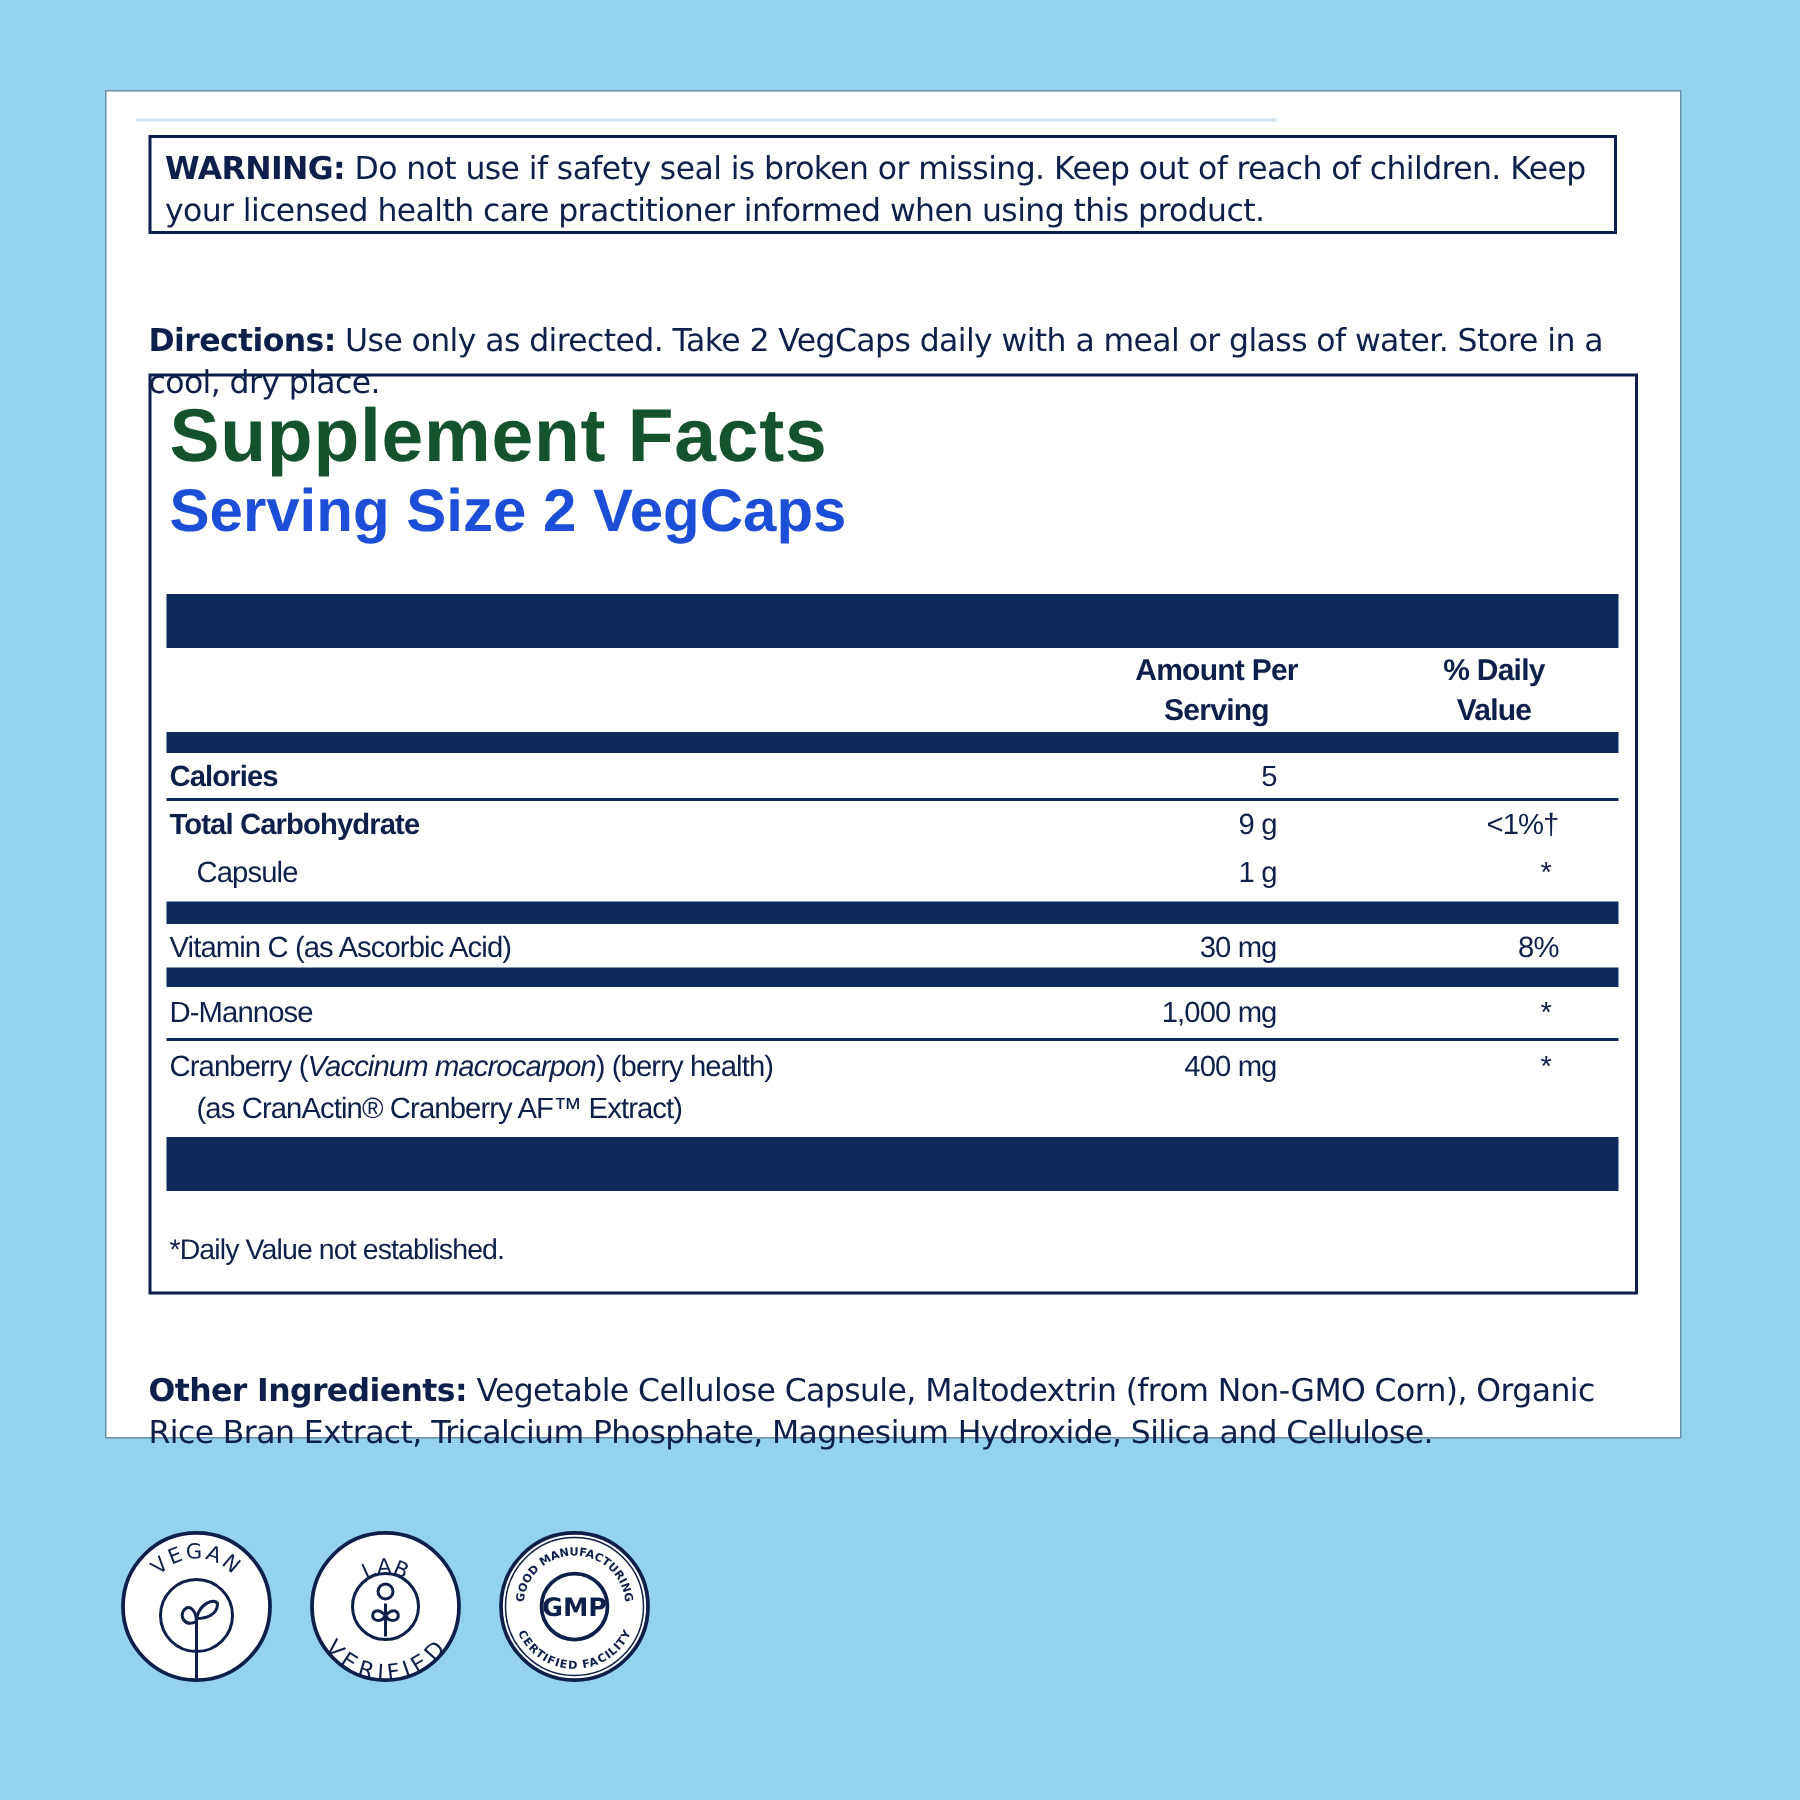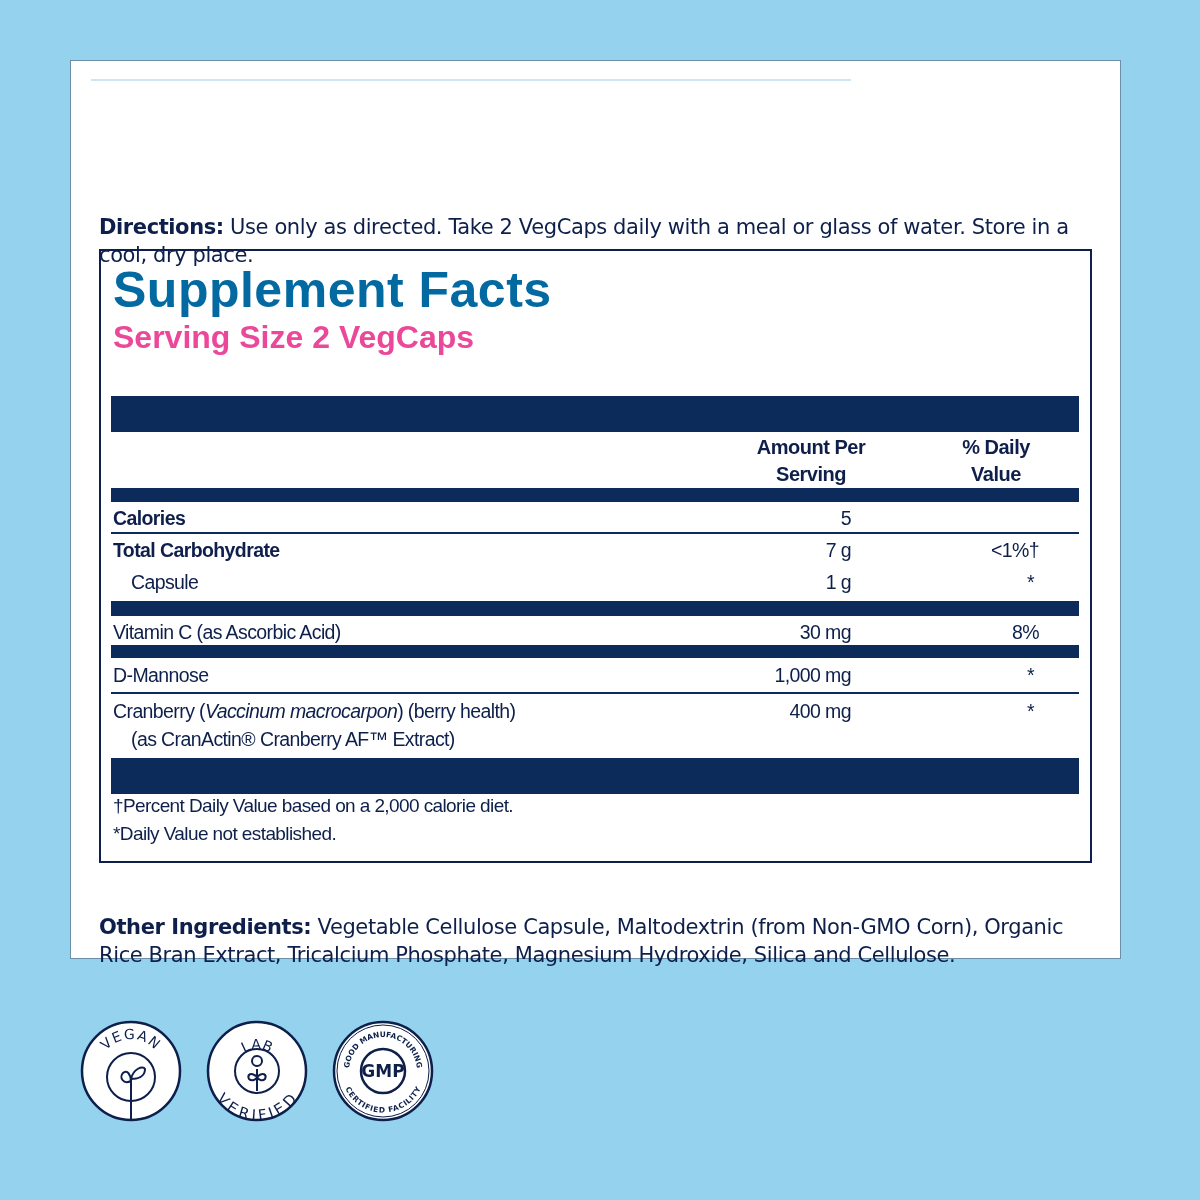--- a/index.html
+++ b/index.html
@@ -50,26 +50,26 @@
     left: 28px; top: 188px;
     width: 993px; height: 614px;
     border: 2.5px solid #0d1f4a;
     box-sizing: border-box;
   }
   .facts-title {
     position: absolute; left: 12px; top: 10px;
     font-size: 50px; font-weight: bold;
     font-family: "Liberation Sans", sans-serif;
     letter-spacing: 0.5px;
-    color: #0369a1;
+    color: #14532d;
   }
   .serving {
     position: absolute; left: 12px; top: 68px;
-    font-size: 32px; font-weight: bold;
-    color: #ec4899;
+    font-size: 40px; font-weight: bold;
+    color: #1d4ed8;
   }
   .band {
     position: absolute; left: 10px; width: 968px;
     background: #0d2b5a;
   }
   .hdr-col {
     position: absolute;
     font-size: 20px; font-weight: bold;
     text-align: center; line-height: 27px;
     letter-spacing: -0.5px;
@@ -104,20 +104,23 @@
     display: flex; gap: 22px;
   }
   .badge { width: 104px; height: 104px; }
 </style>
 </head>
 <body>
 
 <div class="panel">
   <div class="top-rule"></div>
 
+  <div class="warning-box">
+    <b>WARNING:</b><span> Do not use if safety seal is broken or missing. Keep out of reach of children. Keep your licensed health care practitioner informed when using this product.</span>
+  </div>
 
   <div class="directions">
     <b>Directions:</b><span> Use only as directed. Take 2 VegCaps daily with a meal or glass of water. Store in a cool, dry place.</span>
   </div>
 
   <div class="facts">
     <div class="facts-title">Supplement Facts</div>
     <div class="serving">Serving Size 2 VegCaps</div>
 
     <div class="band" style="top:145px;height:36px;"></div>
@@ -134,21 +137,21 @@
     <div class="band" style="top:237px;height:14px;"></div>
 
     <div class="row bold" style="top:256px;">
       <span class="name">Calories</span>
       <span class="amt" style="font-weight:normal;">5</span>
     </div>
     <div class="thin-line" style="top:281px;"></div>
 
     <div class="row" style="top:288px;">
       <span class="name bold">Total Carbohydrate</span>
-      <span class="amt">7 g</span>
+      <span class="amt">9 g</span>
       <span class="dv">&lt;1%†</span>
     </div>
 
     <div class="row" style="top:320px;">
       <span class="name" style="left:20px;">Capsule</span>
       <span class="amt">1 g</span>
       <span class="dv" style="right:45px;">*</span>
     </div>
 
     <div class="band" style="top:350px;height:15px;"></div>
@@ -172,21 +175,20 @@
       <span class="name"><span>Cranberry (</span><i>Vaccinum macrocarpon</i><span>) (berry health)</span></span>
       <span class="amt">400 mg</span>
       <span class="dv" style="right:45px;">*</span>
     </div>
     <div class="row" style="top:477px;">
       <span class="name" style="left:20px;text-align:right;">(as CranActin® Cranberry AF™ Extract)</span>
     </div>
 
     <div class="band" style="top:507px;height:36px;"></div>
 
-    <div class="foot" style="top:544px;">†Percent Daily Value based on a 2,000 calorie diet.</div>
     <div class="foot" style="top:572px;">*Daily Value not established.</div>
   </div>
 
   <div class="other-ingredients">
     <b>Other Ingredients:</b><span> Vegetable Cellulose Capsule, Maltodextrin (from Non-GMO Corn), Organic Rice Bran Extract, Tricalcium Phosphate, Magnesium Hydroxide, Silica and Cellulose.</span>
   </div>
 </div>
 
 <div class="badges">
   <svg class="badge" viewBox="0 0 104 104">

